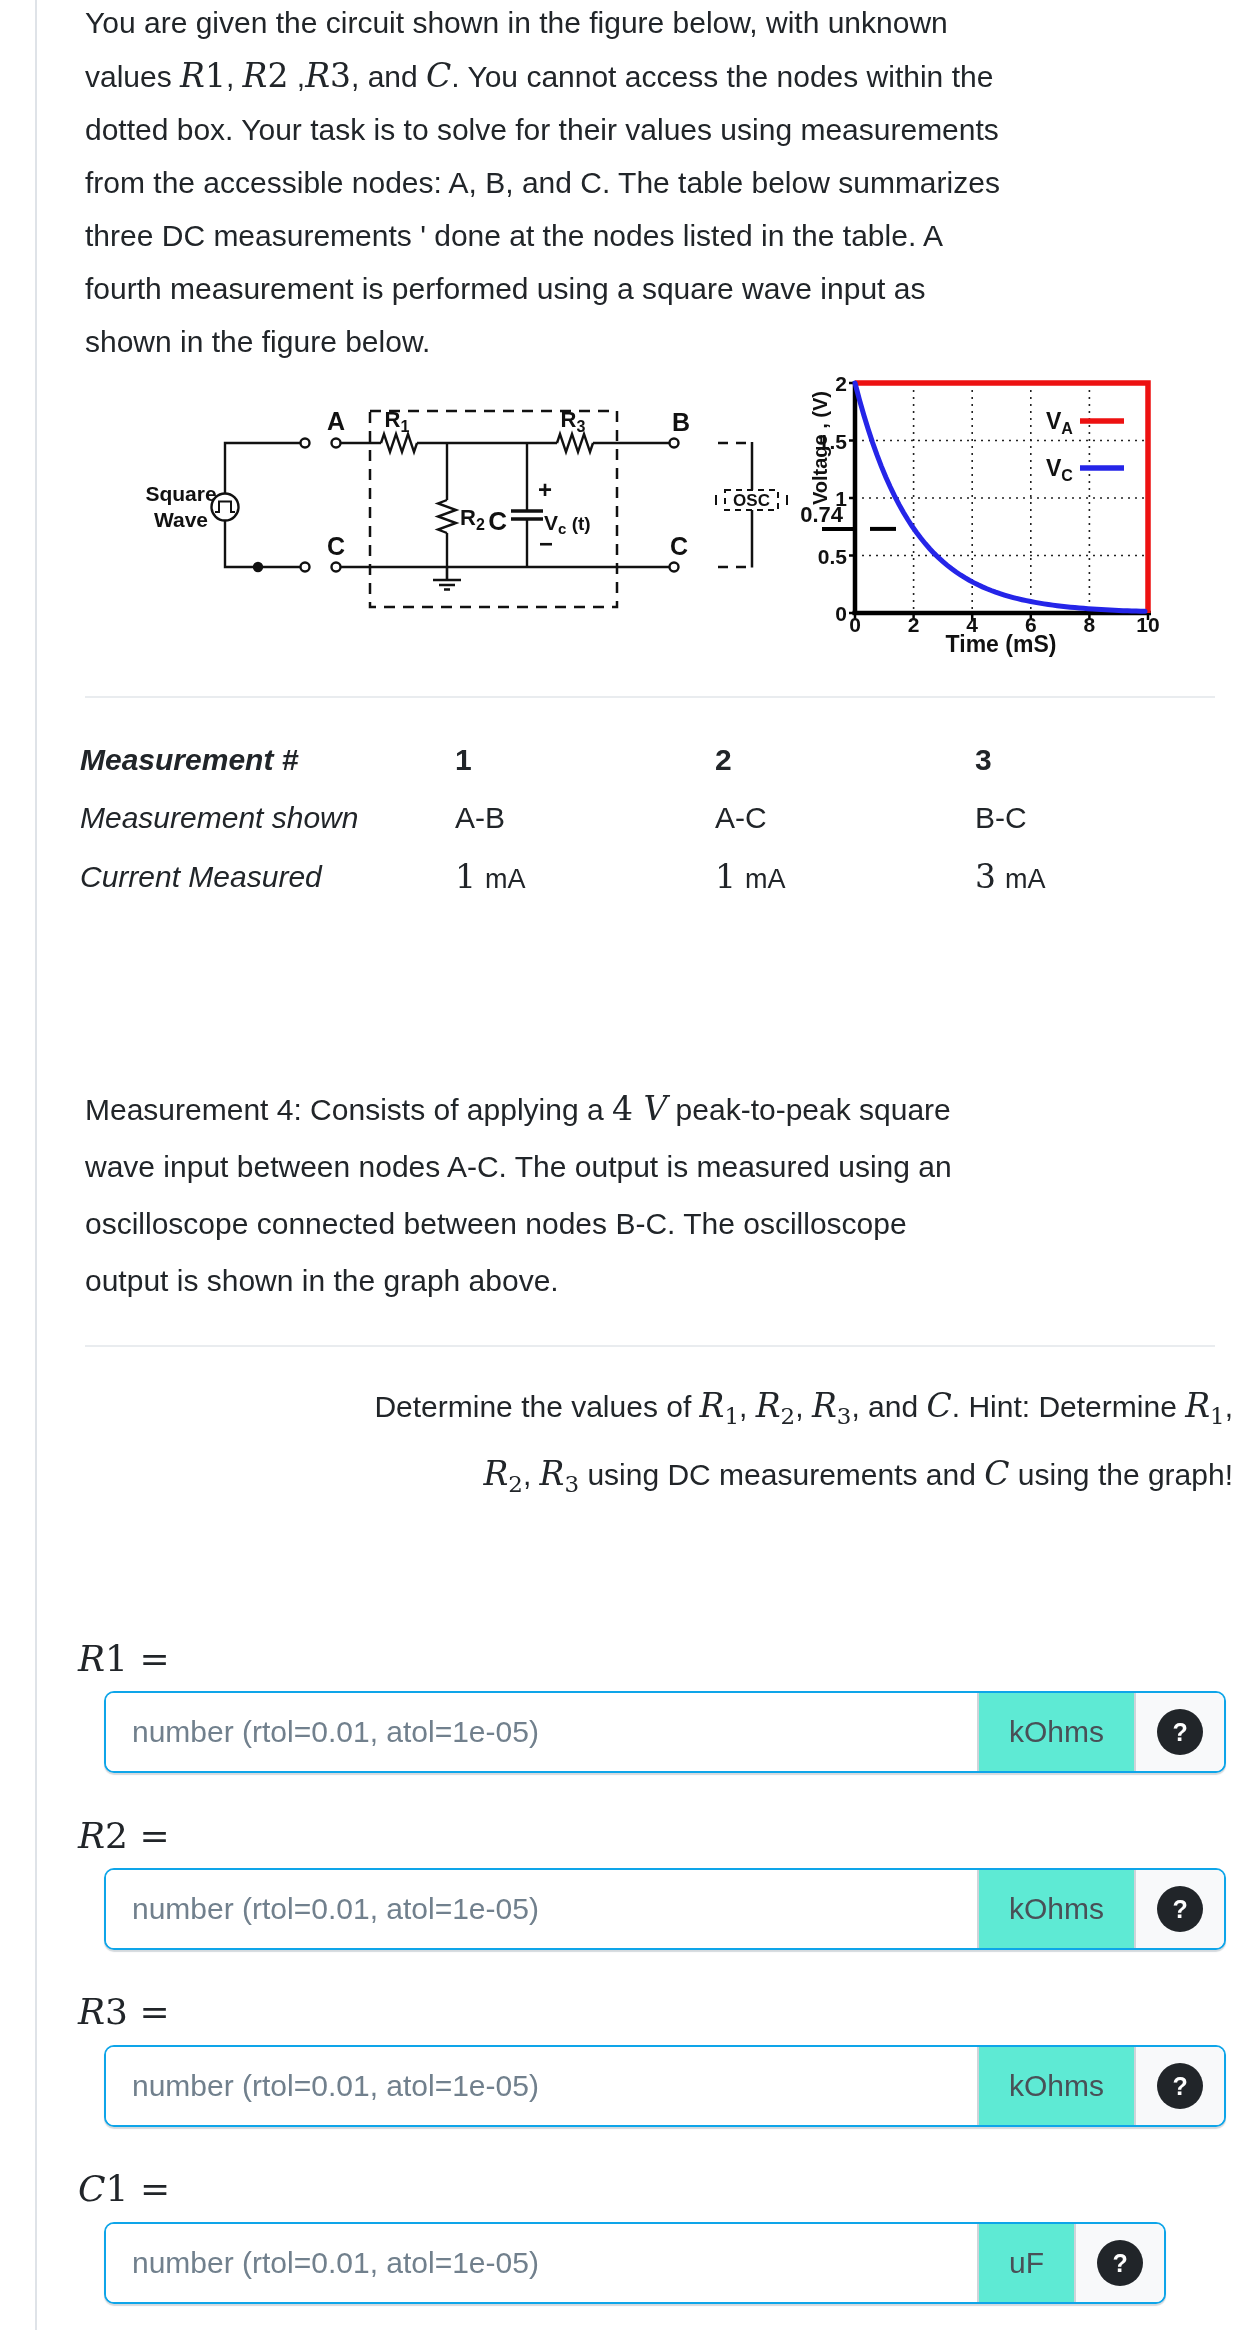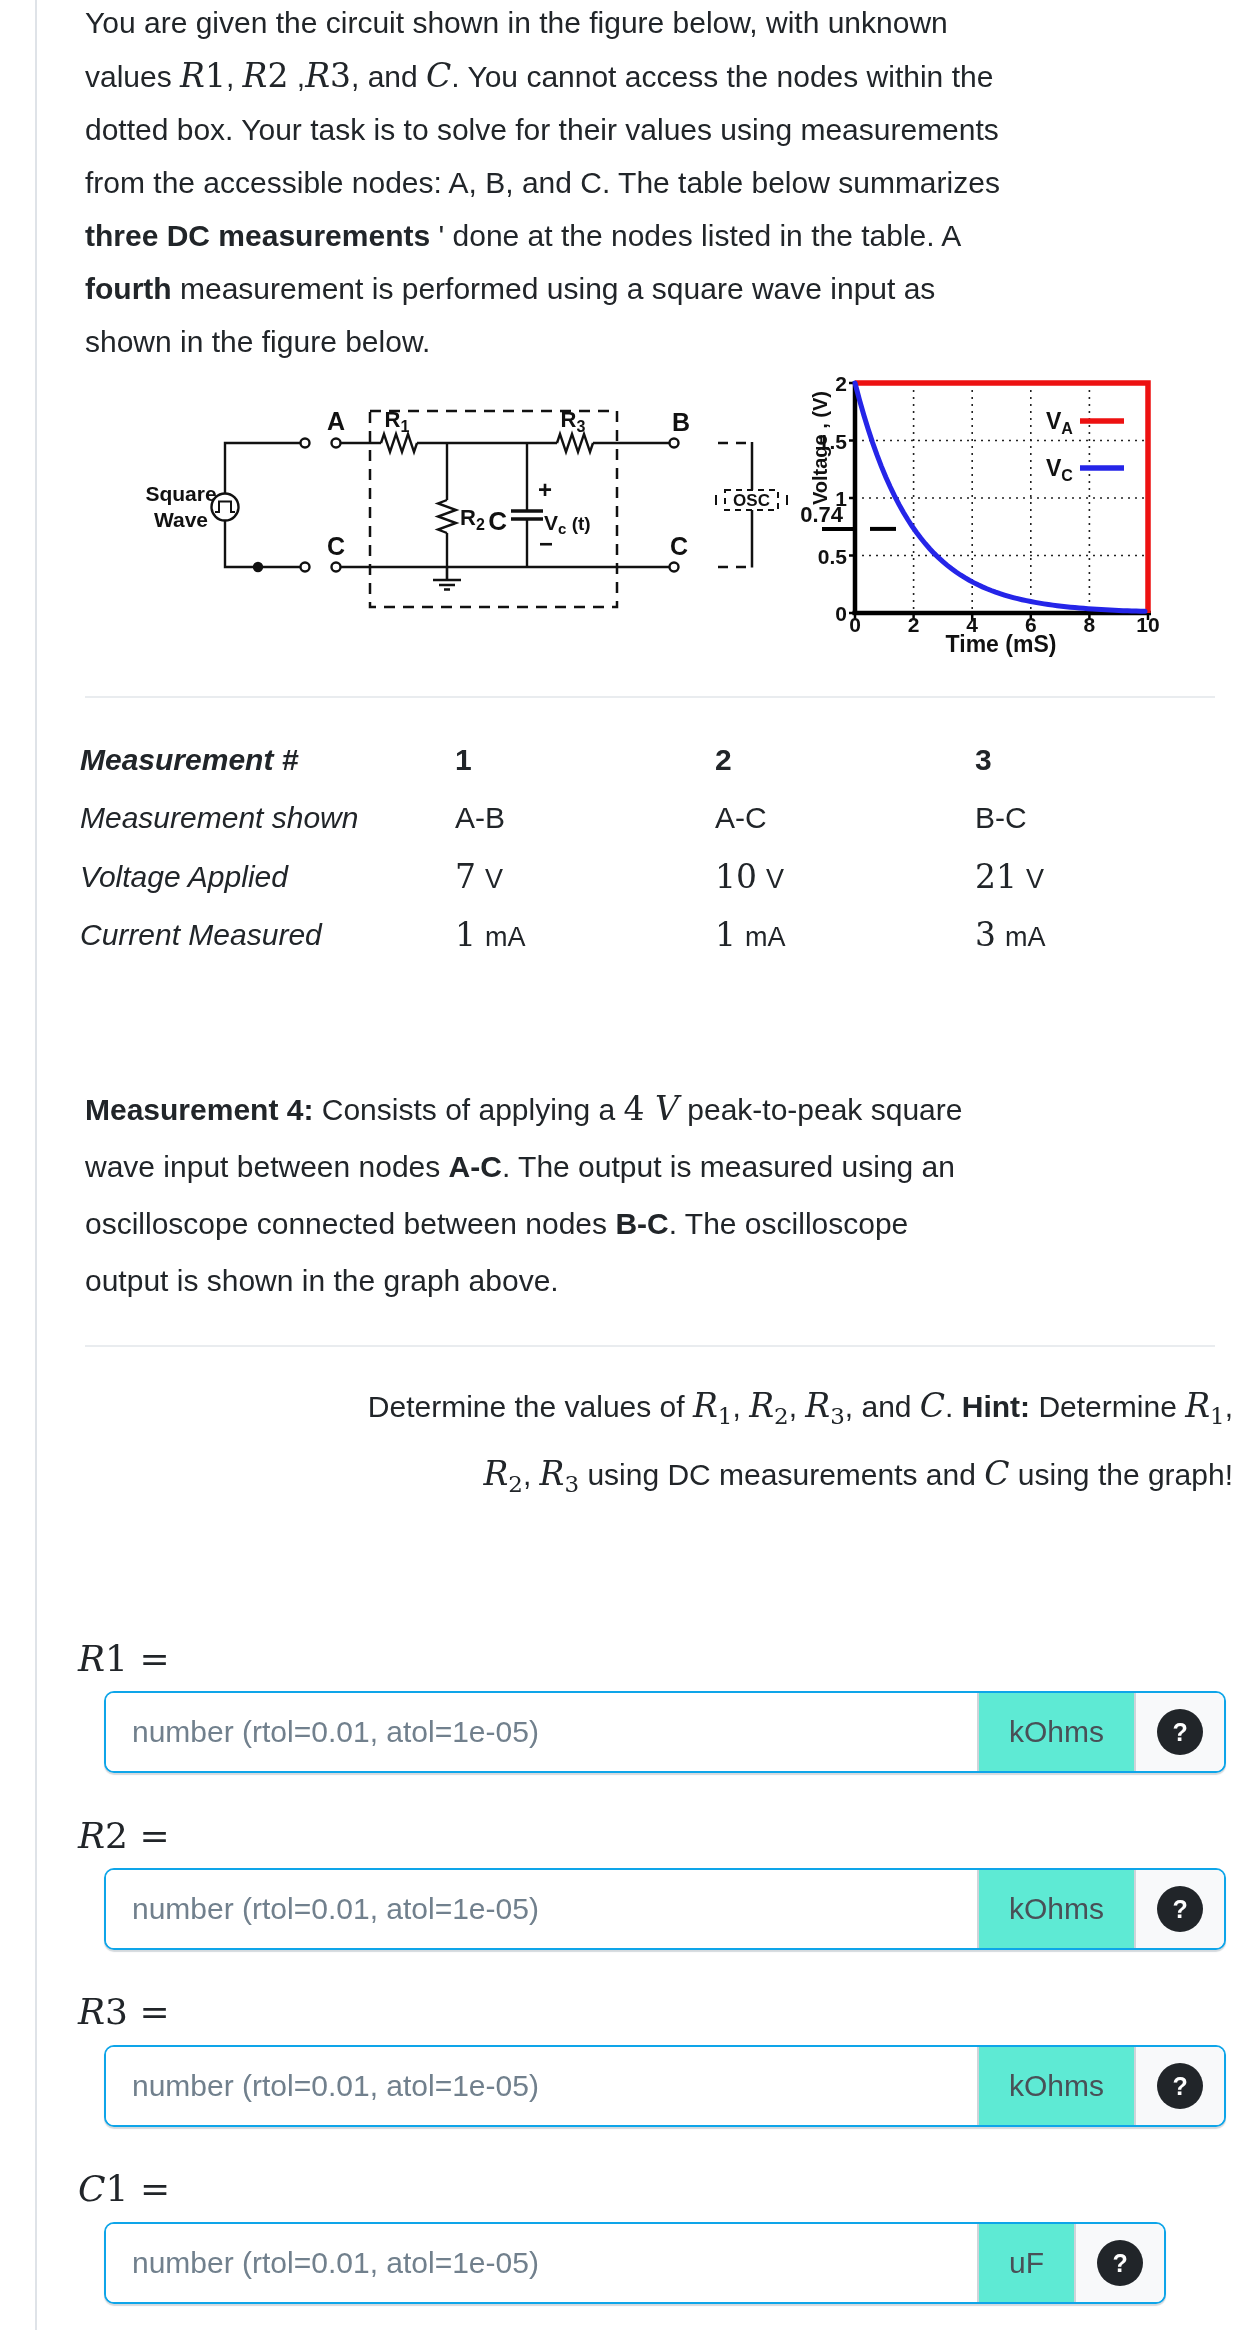--- a/index.html
+++ b/index.html
@@ -4,21 +4,21 @@
 <style>
   html,body{margin:0;padding:0;background:#fff;}
   body{font-family:"Liberation Sans",sans-serif;color:#212529;}
   #page{position:relative;width:1253px;height:2330px;background:#fff;overflow:hidden;}
   #left-border{position:absolute;left:35px;top:0;width:2px;height:2330px;background:#dfe3e8;}
   .para{position:absolute;left:85px;width:1148px;font-size:30px;}
   #p1{top:-4px;line-height:53px;}
   #p2{top:1080px;line-height:57px;}
   #p3{top:1377px;line-height:57px;text-align:right;}
   .s-n{font-weight:normal;}
-  .s-b{font-weight:bold;}
+  .s-b{font-weight:normal;}
   .s-mi{font-family:"DejaVu Serif",serif;font-style:italic;font-size:33px;}
   .s-mn{font-family:"DejaVu Serif",serif;font-size:33px;}
   .s-sub{font-family:"DejaVu Serif",serif;font-size:23px;vertical-align:-7px;}
   .divider{position:absolute;left:85px;width:1130px;height:2px;background:#e9ecef;}
   #divider1{top:696px;}
   #divider2{top:1345px;}
   #figure{position:absolute;left:0;top:370px;width:1253px;height:330px;}
   #figure text{fill:#111;}
   .clab{font-family:"Liberation Sans",sans-serif;font-weight:bold;}
   
@@ -178,26 +178,20 @@
         <span class="tcell tc1">2</span>
         <span class="tcell tc2">3</span>
       </div>
       <div class="trow">
         <span class="tlabel">Measurement shown</span>
         <span class="tcell tc0">A-B</span>
         <span class="tcell tc1">A-C</span>
         <span class="tcell tc2">B-C</span>
       </div>
       <div class="trow">
-        <span class="tlabel">Voltage Applied</span>
-        <span class="tcell tc0"><span class="tnum">7</span><span class="tunit">V</span></span>
-        <span class="tcell tc1"><span class="tnum">10</span><span class="tunit">V</span></span>
-        <span class="tcell tc2"><span class="tnum">21</span><span class="tunit">V</span></span>
-      </div>
-      <div class="trow">
         <span class="tlabel">Current Measured</span>
         <span class="tcell tc0"><span class="tnum">1</span><span class="tunit">mA</span></span>
         <span class="tcell tc1"><span class="tnum">1</span><span class="tunit">mA</span></span>
         <span class="tcell tc2"><span class="tnum">3</span><span class="tunit">mA</span></span>
       </div>
     </div>
 
   <div id="p2" class="para"><span class="s-b">Measurement 4:</span><span class="s-n"> Consists of applying a </span><span class="s-mn">4</span><span class="s-mi"> V</span><span class="s-n"> peak-to-peak square</span><br><span class="s-n">wave input between nodes </span><span class="s-b">A-C</span><span class="s-n">. The output is measured using an</span><br><span class="s-n">oscilloscope connected between nodes </span><span class="s-b">B-C</span><span class="s-n">. The oscilloscope</span><br><span class="s-n">output is shown in the graph above.</span></div>
 
   <div id="divider2" class="divider"></div>

